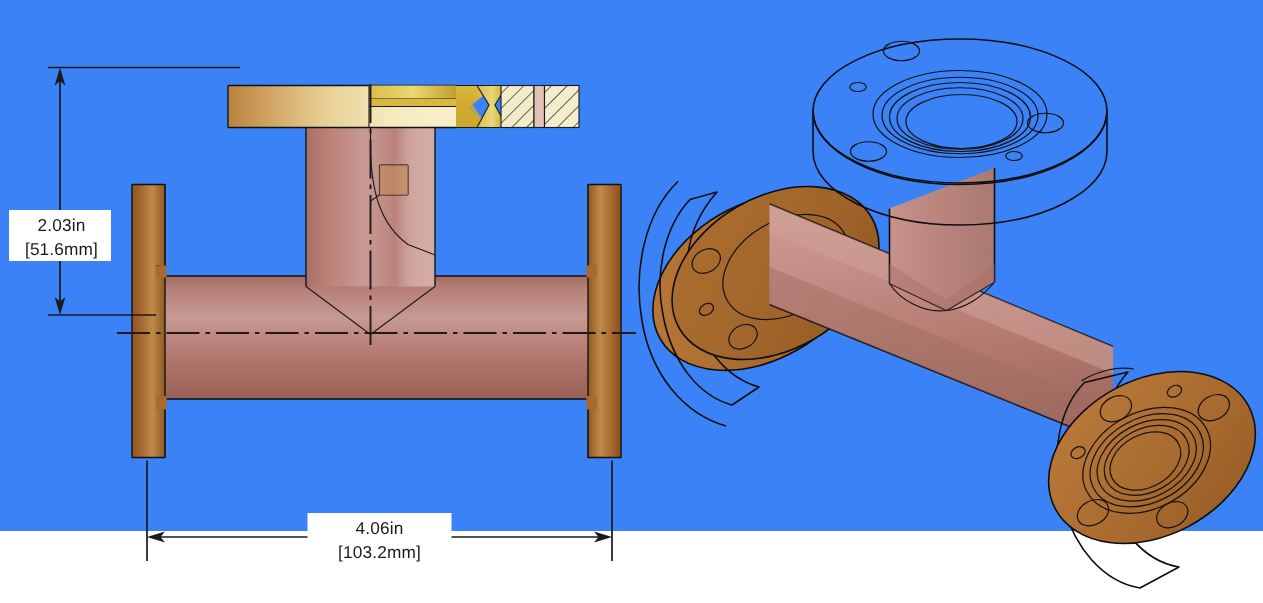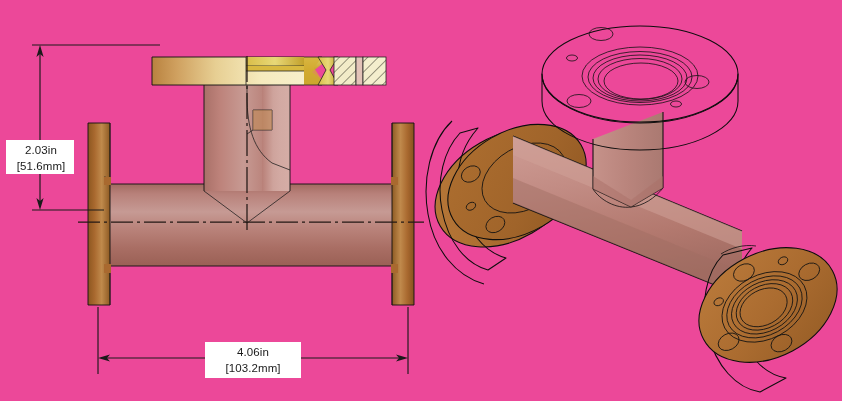--- a/index.html
+++ b/index.html
@@ -2,21 +2,21 @@
 <html><head>
 <meta charset="utf-8">
 <title>CAD Tee Fitting Drawing</title>
 <style>
   html,body{margin:0;padding:0;background:#ffffff;}
   body{
     width:842px;height:402px;overflow:hidden;position:relative;
     font-family:"Liberation Sans", sans-serif;
     -webkit-font-smoothing:antialiased;
   }
-  #stage{position:absolute;left:0;top:0;width:842px;height:401px;background:#ec4899;}
+  #stage{position:absolute;left:0;top:0;width:842px;height:354px;background:#3b82f6;}
   svg.scene{position:absolute;left:0;top:0;width:842px;height:402px;display:block;}
   .dimtext{
     font-family:"Liberation Sans", sans-serif;
     font-size:11.5px;
     fill:#1a1a1a;
     text-anchor:middle;
     letter-spacing:0.1px;
   }
   .dimtext.small{font-size:11.5px;}
   .dimline{stroke:#1a1a1a;stroke-width:1.15;fill:none;}

